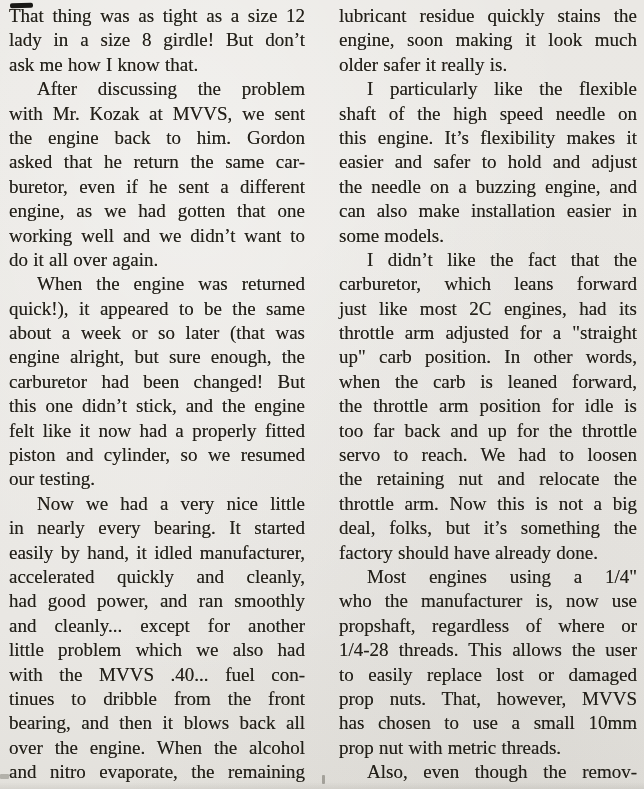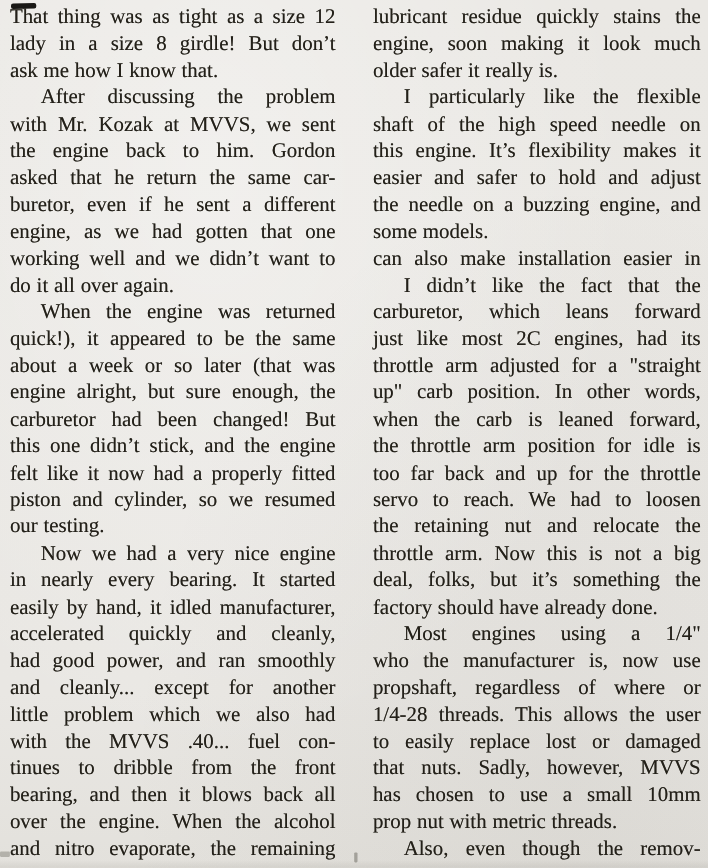--- a/index.html
+++ b/index.html
@@ -83,21 +83,21 @@
       <div class="line end">do it all over again.</div>
       <div class="line indent">When the engine was returned</div>
       <div class="line">quick!), it appeared to be the same</div>
       <div class="line">about a week or so later (that was</div>
       <div class="line">engine alright, but sure enough, the</div>
       <div class="line">carburetor had been changed! But</div>
       <div class="line">this one didn’t stick, and the engine</div>
       <div class="line">felt like it now had a properly fitted</div>
       <div class="line">piston and cylinder, so we resumed</div>
       <div class="line end">our testing.</div>
-      <div class="line indent">Now we had a very nice engine</div>
+      <div class="line indent">Now we had a very nice little</div>
       <div class="line">in nearly every bearing. It started</div>
       <div class="line">easily by hand, it idled manufacturer,</div>
       <div class="line">accelerated quickly and cleanly,</div>
       <div class="line">had good power, and ran smoothly</div>
       <div class="line">and cleanly... except for another</div>
       <div class="line">little problem which we also had</div>
       <div class="line">with the MVVS .40... fuel con-</div>
       <div class="line">tinues to dribble from the front</div>
       <div class="line">bearing, and then it blows back all</div>
       <div class="line">over the engine. When the alcohol</div>
@@ -105,40 +105,40 @@
     </div>
   <div class="col col-right" id="col-right">
       <div class="line">lubricant residue quickly stains the</div>
       <div class="line">engine, soon making it look much</div>
       <div class="line end">older safer it really is.</div>
       <div class="line indent">I particularly like the flexible</div>
       <div class="line">shaft of the high speed needle on</div>
       <div class="line">this engine. It’s flexibility makes it</div>
       <div class="line">easier and safer to hold and adjust</div>
       <div class="line">the needle on a buzzing engine, and</div>
+      <div class="line">can also make installation easier in</div>
       <div class="line end">some models.</div>
-      <div class="line">can also make installation easier in</div>
       <div class="line indent">I didn’t like the fact that the</div>
       <div class="line">carburetor, which leans forward</div>
       <div class="line">just like most 2C engines, had its</div>
       <div class="line">throttle arm adjusted for a "straight</div>
       <div class="line">up" carb position. In other words,</div>
       <div class="line">when the carb is leaned forward,</div>
       <div class="line">the throttle arm position for idle is</div>
       <div class="line">too far back and up for the throttle</div>
       <div class="line">servo to reach. We had to loosen</div>
       <div class="line">the retaining nut and relocate the</div>
       <div class="line">throttle arm. Now this is not a big</div>
       <div class="line">deal, folks, but it’s something the</div>
       <div class="line end">factory should have already done.</div>
       <div class="line indent">Most engines using a 1/4"</div>
       <div class="line">who the manufacturer is, now use</div>
       <div class="line">propshaft, regardless of where or</div>
       <div class="line">1/4-28 threads. This allows the user</div>
       <div class="line">to easily replace lost or damaged</div>
-      <div class="line">that nuts. Sadly, however, MVVS</div>
+      <div class="line">prop nuts. That, however, MVVS</div>
       <div class="line">has chosen to use a small 10mm</div>
       <div class="line end">prop nut with metric threads.</div>
       <div class="line indent">Also, even though the remov-</div>
     </div>
 
   <div class="edge-shade-bottom"></div>
 </div>
 
 </body></html>

